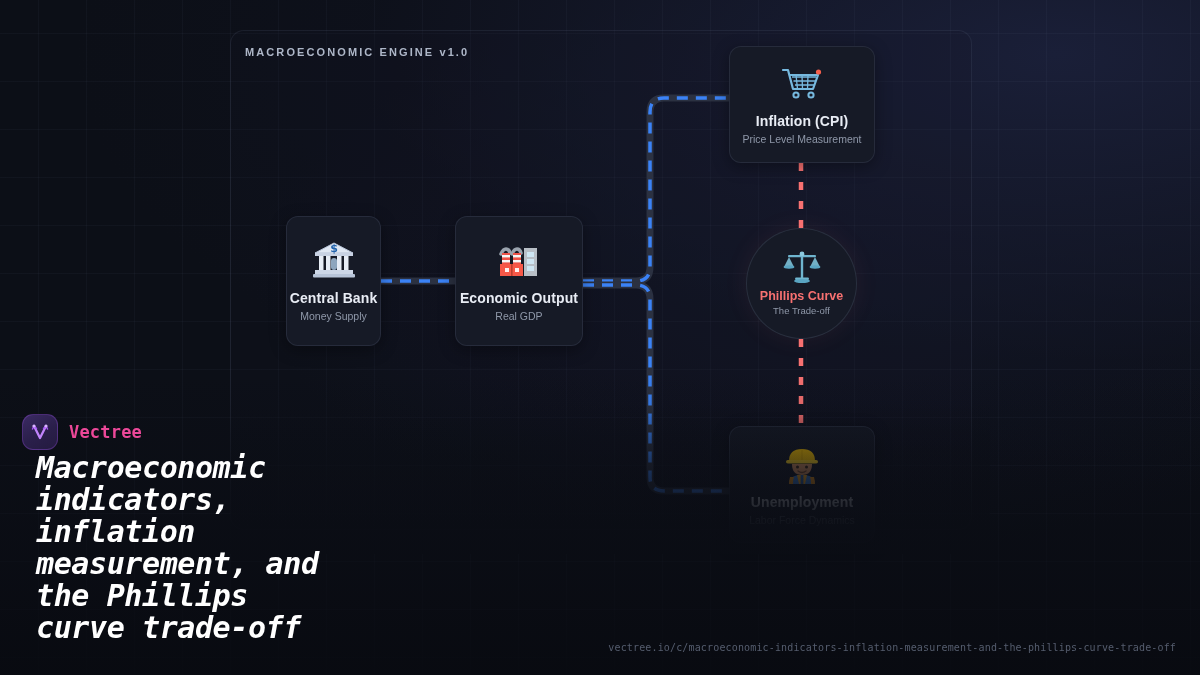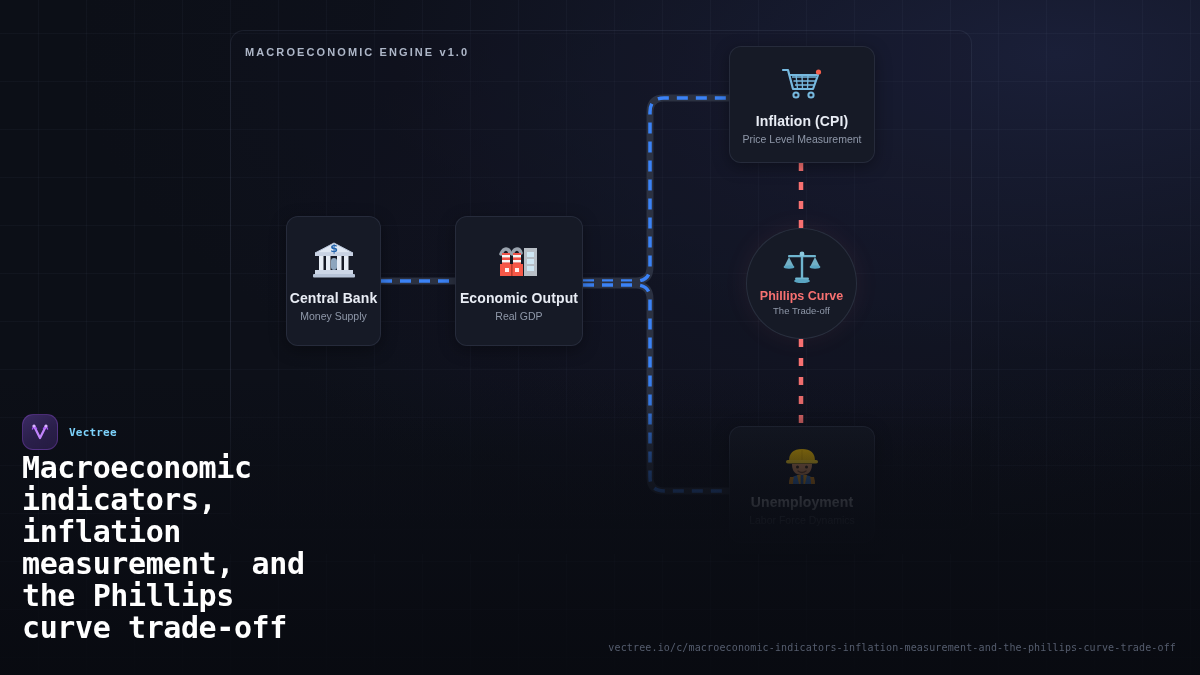--- a/index.html
+++ b/index.html
@@ -127,37 +127,38 @@
   }
   .brand-logo{
     width:36px; height:36px;
     border-radius:11px;
     background:linear-gradient(150deg,#3b2a63 0%,#2a1f4a 55%,#241b40 100%);
     border:1px solid rgba(168,85,247,0.28);
     display:flex; align-items:center; justify-content:center;
   }
   .brand-name{
     font-family:"DejaVu Sans Mono", monospace;
-    font-size:11px;
+    font-size:17px;
     font-weight:700;
-    color:#7dd3fc;
+    color:#ec4899;
     letter-spacing:0.2px;
   }
 
   .headline{
     position:absolute;
-    left:22px; top:452px;
+    left:36px; top:452px;
     width:380px;
     font-family:"DejaVu Sans Mono", monospace;
     font-size:30px;
     font-weight:700;
     line-height:1.07;
     color:#ffffff;
     letter-spacing:-0.4px;
     white-space:pre-line;
+    font-style:italic;
   }
 
   .footer-url{
     position:absolute;
     right:24px; bottom:22px;
     font-family:"DejaVu Sans Mono", monospace;
     font-size:10px;
     color:#555d6e;
     letter-spacing:0.15px;
   }

